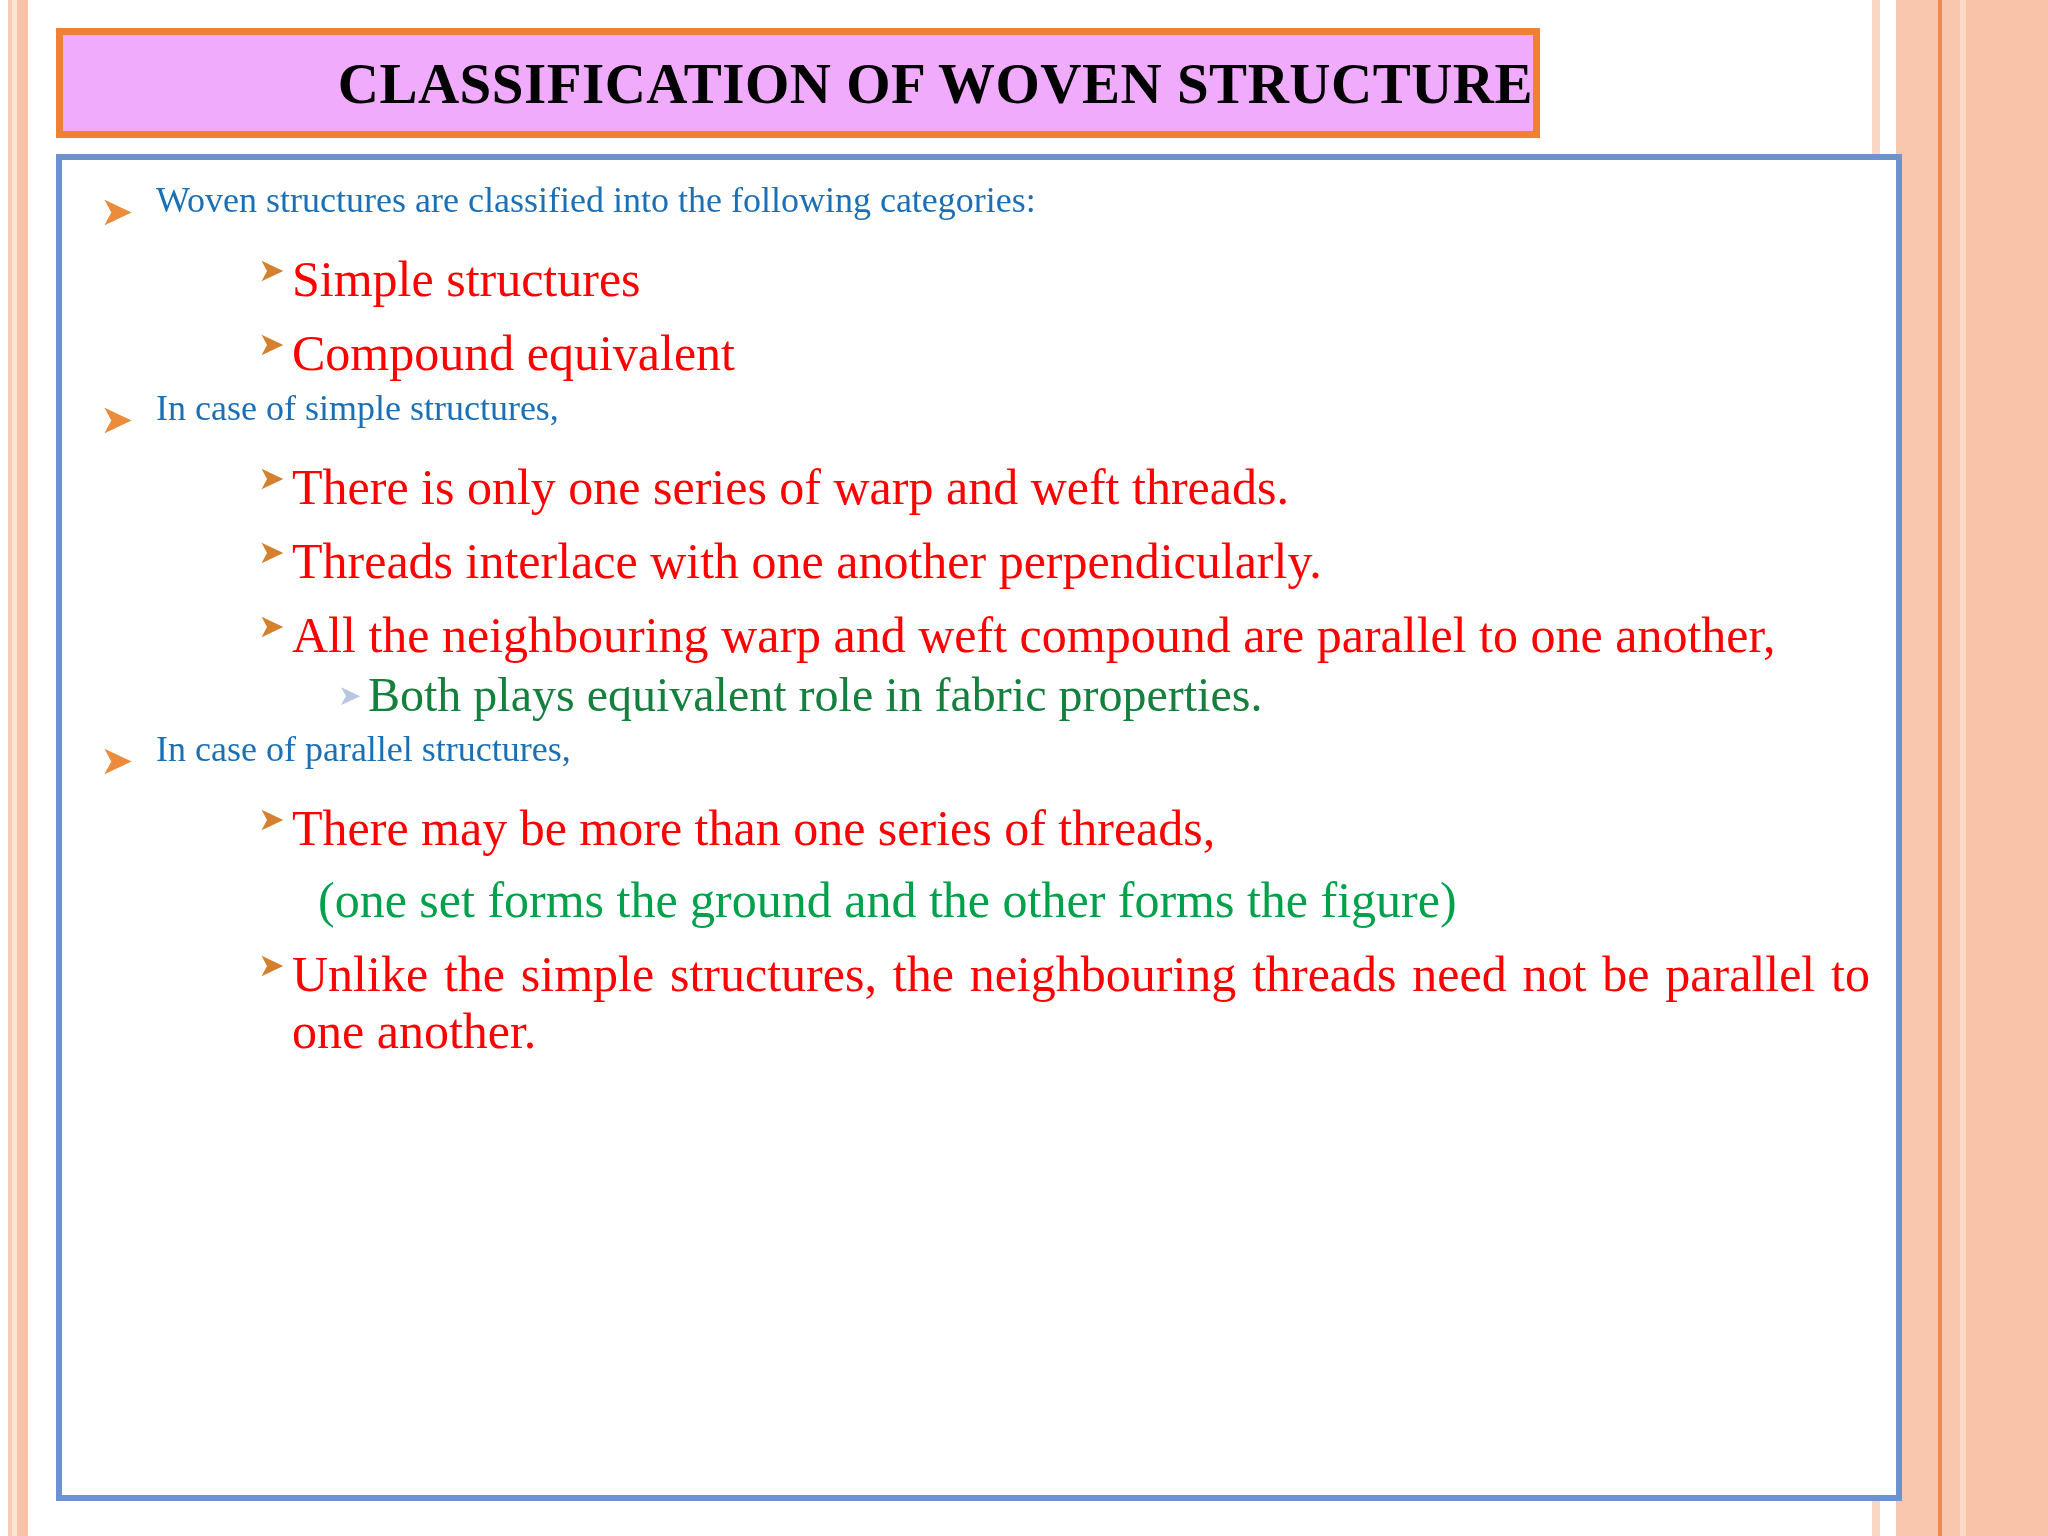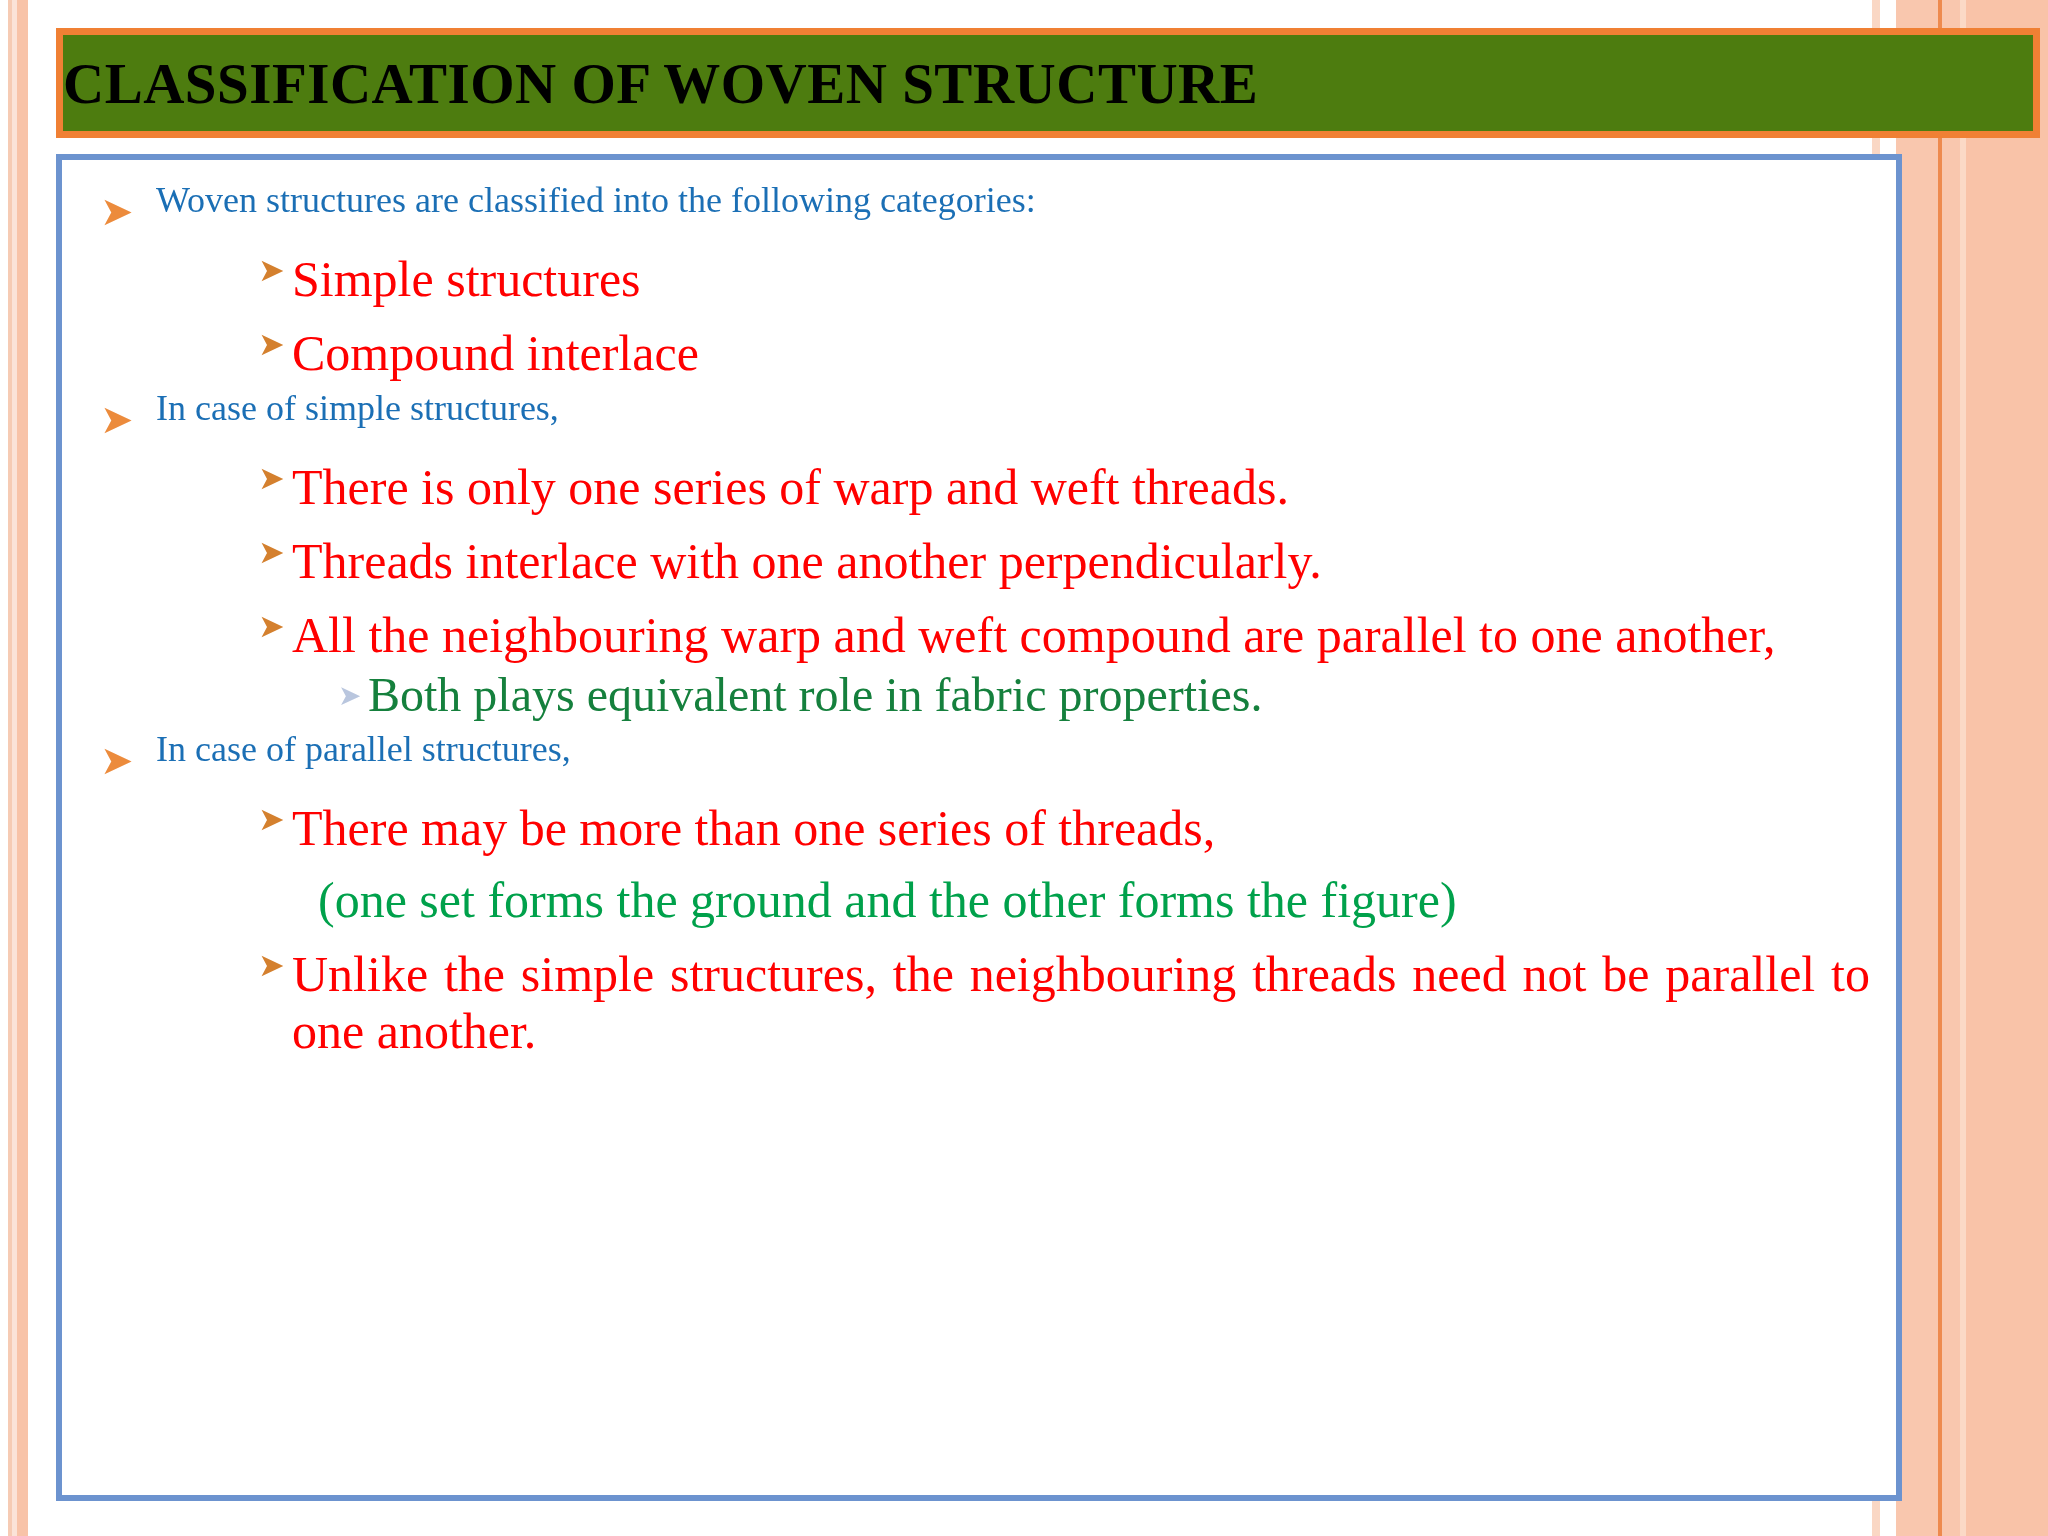--- a/index.html
+++ b/index.html
@@ -29,28 +29,28 @@
   }
 
   .edge-left  { left: 0;  width: 36px; }
   .edge-right { right: 0; width: 176px; }
 
   
   .title-box {
     position: absolute;
     left: 56px;
     top: 28px;
-    width: 1984px;
+    width: 1484px;
     height: 110px;
     border: 7px solid #F08034;
-    background: #4d7c0f;
+    background: #f0abfc;
     box-sizing: border-box;
     display: flex;
     align-items: center;
-    justify-content: flex-start;
+    justify-content: flex-end;
   }
   .title-text {
     font-family: "Liberation Serif", "DejaVu Serif", serif;
     font-weight: bold;
     font-size: 57px;
     letter-spacing: 0.5px;
     color: #000000;
     white-space: nowrap;
     text-align: center;
   }
@@ -183,21 +183,21 @@
       <div class="bullet-row lvl1">
         <span class="bullet-mark">➤</span>
         <span class="bullet-text">Woven structures are classified into the following categories:</span>
       </div>
       <div class="bullet-row lvl2">
         <span class="bullet-mark">➤</span>
         <span class="bullet-text">Simple structures</span>
       </div>
       <div class="bullet-row lvl2">
         <span class="bullet-mark">➤</span>
-        <span class="bullet-text">Compound interlace</span>
+        <span class="bullet-text">Compound equivalent</span>
       </div>
       <div class="bullet-row lvl1">
         <span class="bullet-mark">➤</span>
         <span class="bullet-text">In case of simple structures,</span>
       </div>
       <div class="bullet-row lvl2">
         <span class="bullet-mark">➤</span>
         <span class="bullet-text">There is only one series of warp and weft threads.</span>
       </div>
       <div class="bullet-row lvl2">

